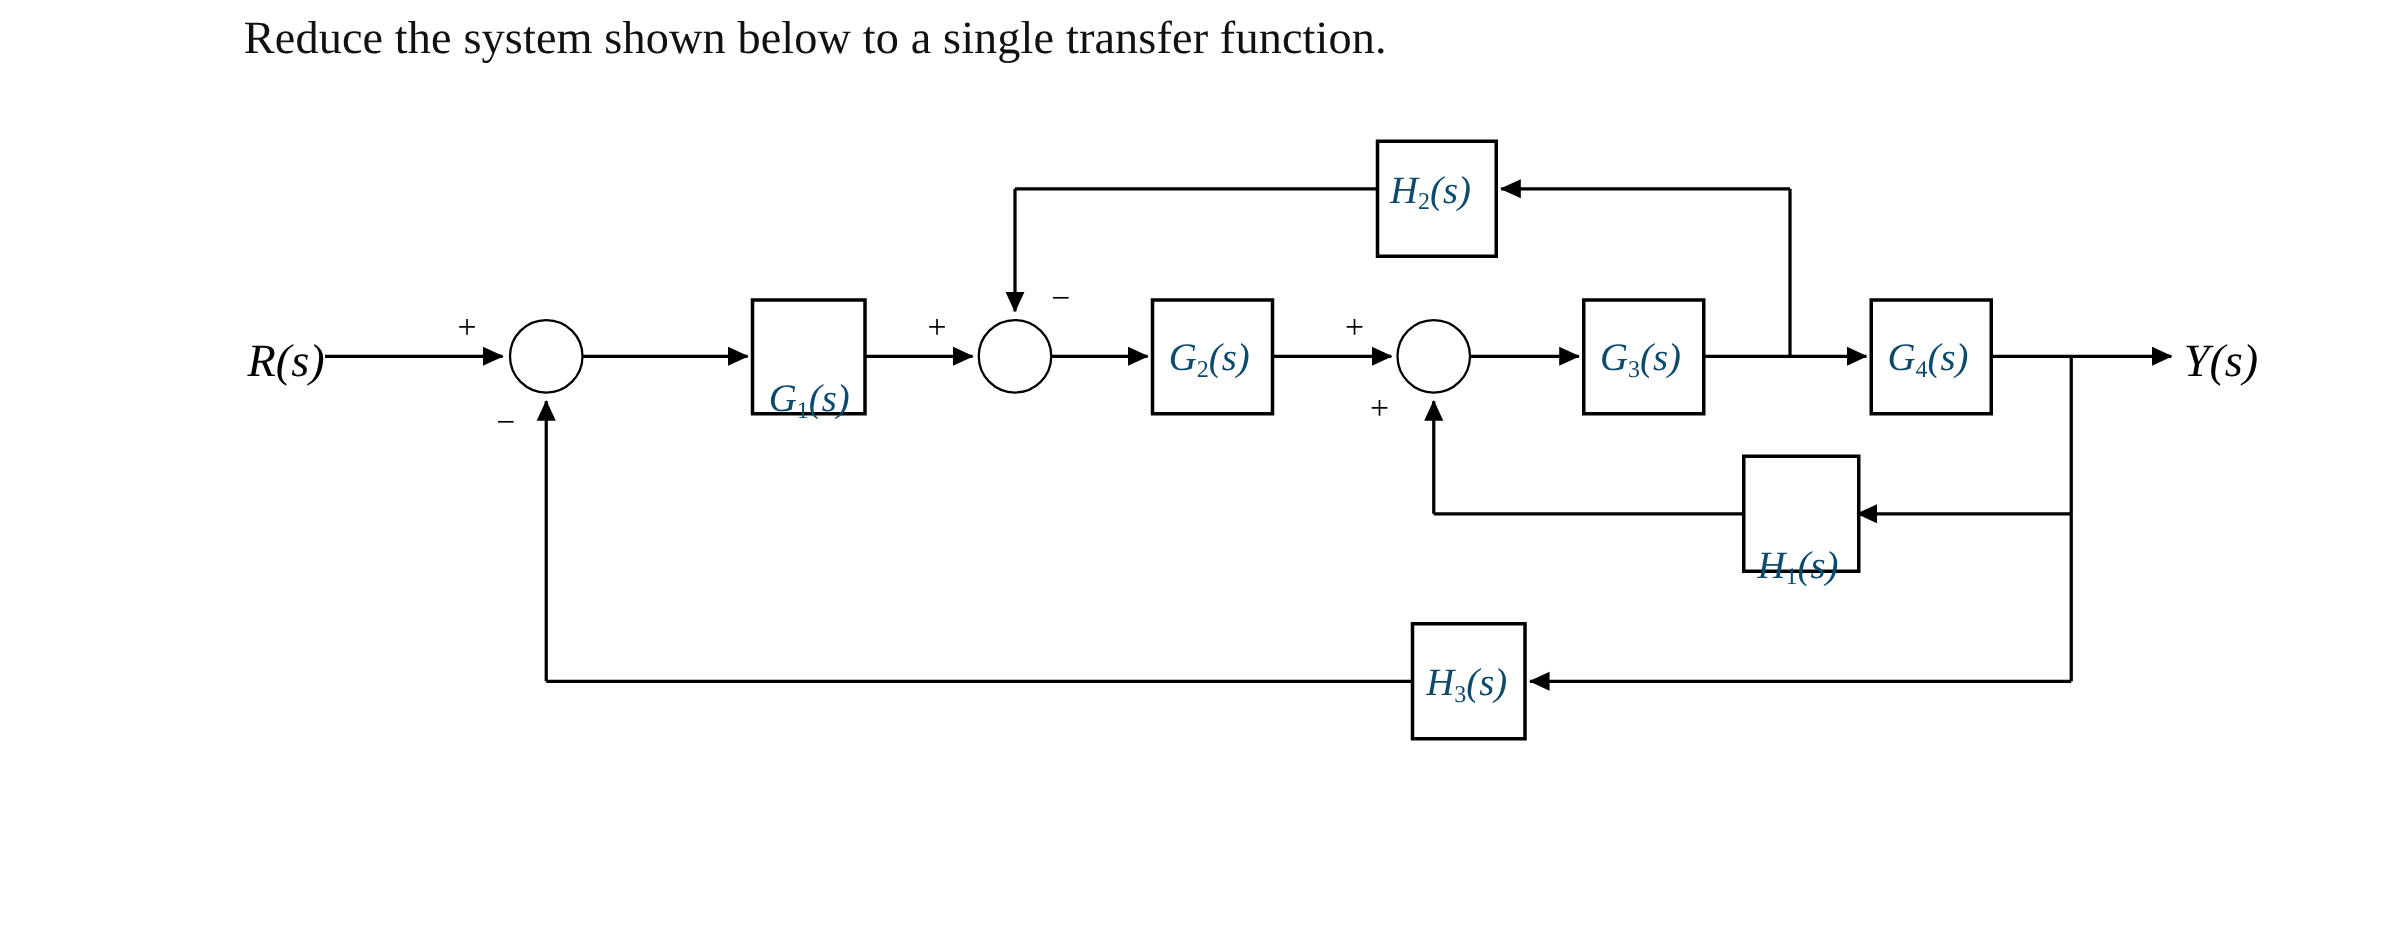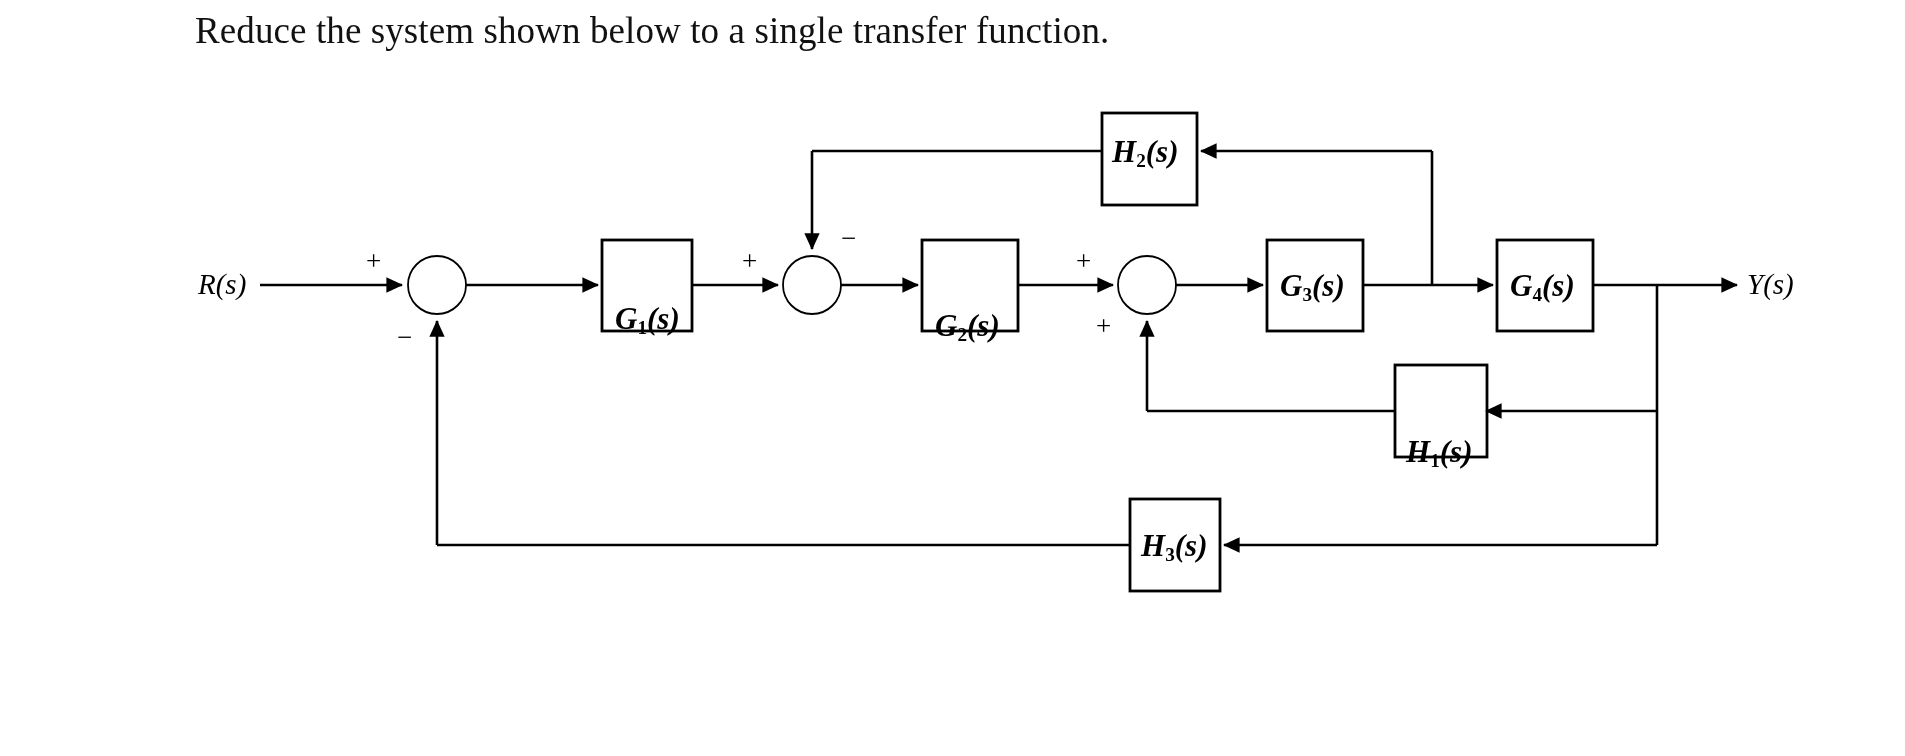--- a/index.html
+++ b/index.html
@@ -37,35 +37,34 @@
     left: 0;
     top: 0;
     width: 1905px;
     height: 756px;
   }
   .blk-label {
     position: absolute;
     font-family: "Liberation Serif", "DejaVu Serif", serif;
     font-style: italic;
     font-size: 31px;
-    color: #000000;
+    color: #0c4a6e;
     white-space: nowrap;
     pointer-events: none;
-    font-weight: bold;
   }
   .blk-label sub {
     font-style: normal;
     font-size: 0.62em;
     vertical-align: -0.28em;
   }
   .io-label {
     position: absolute;
     font-family: "Liberation Serif", "DejaVu Serif", serif;
     font-style: italic;
-    font-size: 29px;
+    font-size: 37px;
     color: #000000;
     white-space: nowrap;
   }
   .sign-label {
     position: absolute;
     font-family: "Liberation Serif", "DejaVu Serif", serif;
     font-size: 27px;
     color: #000000;
     line-height: 1;
     white-space: nowrap;
@@ -143,21 +142,21 @@
 
     </g>
   </svg>
 
   <div class="io-label" style="left:196px; top:268px;">R(s)</div>
 
   <div class="io-label" style="left:1745px; top:268px;">Y(s)</div>
 
   <div class="blk-label" style="left:613px; top:268px;margin-top:33px;"><i>G</i><sub>1</sub>(<i>s</i>)</div>
 
-  <div class="blk-label" style="left:933px; top:268px;margin-top:40px;"><i>G</i><sub>2</sub>(<i>s</i>)</div>
+  <div class="blk-label" style="left:933px; top:268px;"><i>G</i><sub>2</sub>(<i>s</i>)</div>
 
   <div class="blk-label" style="left:1278px; top:268px;"><i>G</i><sub>3</sub>(<i>s</i>)</div>
 
   <div class="blk-label" style="left:1508px; top:268px;"><i>G</i><sub>4</sub>(<i>s</i>)</div>
 
   <div class="blk-label" style="left:1110px; top:134px;"><i>H</i><sub>2</sub>(<i>s</i>)</div>
 
   <div class="blk-label" style="left:1404px; top:394px;margin-top:40px;"><i>H</i><sub>1</sub>(<i>s</i>)</div>
 
   <div class="blk-label" style="left:1139px; top:528px;"><i>H</i><sub>3</sub>(<i>s</i>)</div>

